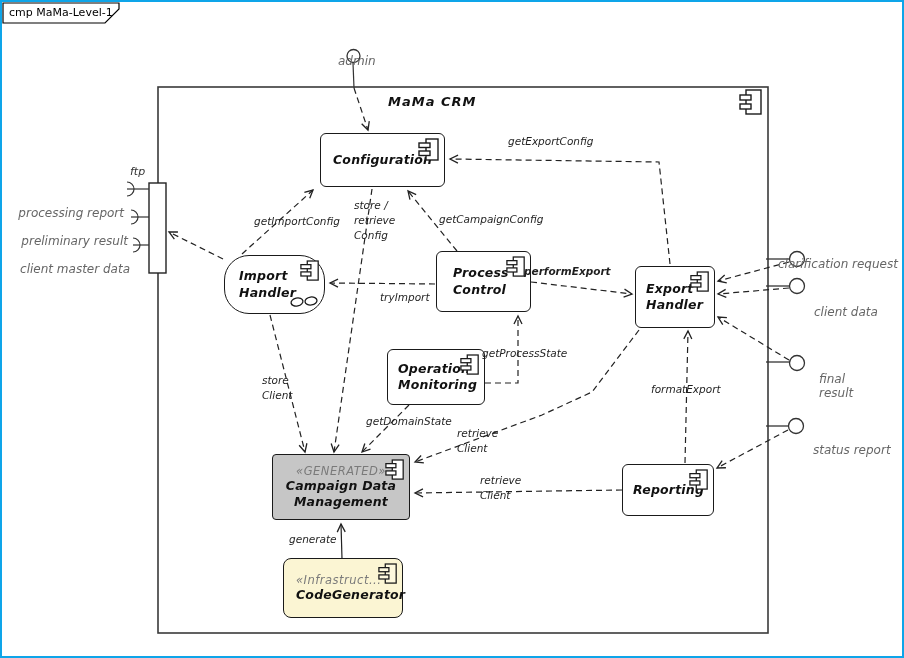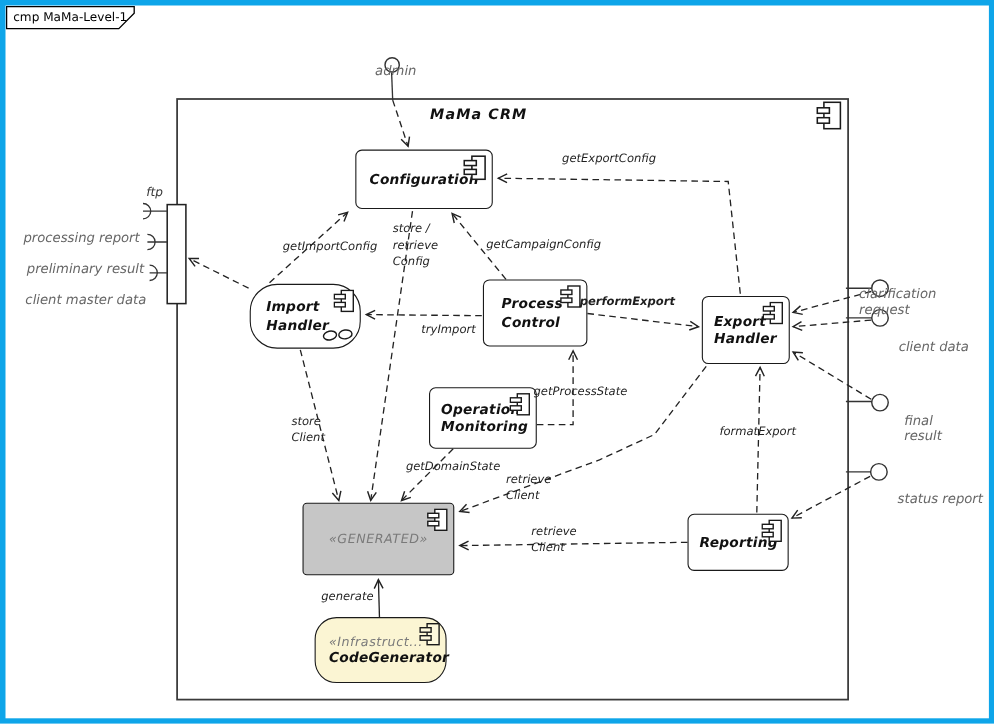--- a/index.html
+++ b/index.html
@@ -4,21 +4,21 @@
 <style>
   :root{
     --stroke:#1a1a1a;
     --generated-fill:#c6c6c6;
     --infrastructure-fill:#fbf5d3;
     --component-fill:#ffffff;
   }
   html,body{margin:0;padding:0;background:#fff;}
   .canvas{
     position:relative;width:904px;height:658px;background:#fff;
-    border:5px solid #0ea5e9;box-sizing:border-box;overflow:hidden;
+    border:2px solid #0ea5e9;box-sizing:border-box;overflow:hidden;
     font-family:"DejaVu Sans","Liberation Sans",sans-serif;
   }
   svg.wires{position:absolute;left:0;top:0;z-index:1;}
   .lbl{position:absolute;z-index:3;font-style:italic;color:#1f1f1f;}
   .edge-lbl{font-size:10.5px;white-space:pre-line;line-height:1.45;}
   .ext-lbl{font-size:12px;color:#666;margin-top:24px;}
   .tab-lbl{font-style:normal;font-size:11px;color:#000;}
   .frame-title{font-size:13px;font-weight:bold;letter-spacing:1px;color:#111;}
   .comp{
     position:absolute;z-index:2;box-sizing:border-box;
@@ -29,21 +29,21 @@
   .comp-name{
     font-weight:bold;font-style:italic;font-size:12.5px;color:#111;
     line-height:1.3;letter-spacing:.2px;
   }
   .nowrap{white-space:nowrap;}
   .stereo{font-style:italic;font-size:11.5px;color:#7a7a7a;letter-spacing:.5px;}
   .cicon{position:absolute;top:4px;right:4px;z-index:2;}
   .glasses{position:absolute;right:5px;bottom:4px;}
   .stack{width:100%;text-align:center;}
   .comp.generated{background:var(--generated-fill);border-radius:4px;}
-  .comp.infra{background:var(--infrastructure-fill);border-radius:20px;}
+  .comp.infra{background:var(--infrastructure-fill);border-radius:8px;}
 </style>
 </head>
 <body>
 
 <div class="canvas">
 
   <svg class="wires" width="904" height="658" viewBox="0 0 904 658">
     <defs>
       <marker id="ah" markerWidth="12" markerHeight="12" refX="9" refY="5" orient="auto" markerUnits="userSpaceOnUse">
         <path d="M1,1 L9,5 L1,9" fill="none" stroke="#222" stroke-width="1.3"></path>
@@ -199,20 +199,21 @@
         <rect x="8" y="1" width="12" height="21"></rect>
           <rect x="1" y="5" width="11" height="4.5"></rect>
           <rect x="1" y="13" width="11" height="4.5"></rect>
       </g>
     </svg>
   </div>
 
   <div class="comp generated" style="left:270px;top:452px;width:138px;height:66px;padding:2px 8px;">
     <div class="stack">
       <div class="stereo">«GENERATED»</div>
+      <div class="comp-name" style="width:112px;margin:0 auto;">Campaign Data Management</div>
     </div>
     <svg class="cicon" width="20" height="22" viewBox="0 0 22 24">
       <g stroke="#1a1a1a" stroke-width="1.4" fill="#fff">
         <rect x="8" y="1" width="12" height="21"></rect>
           <rect x="1" y="5" width="11" height="4.5"></rect>
           <rect x="1" y="13" width="11" height="4.5"></rect>
       </g>
     </svg>
   </div>
 

